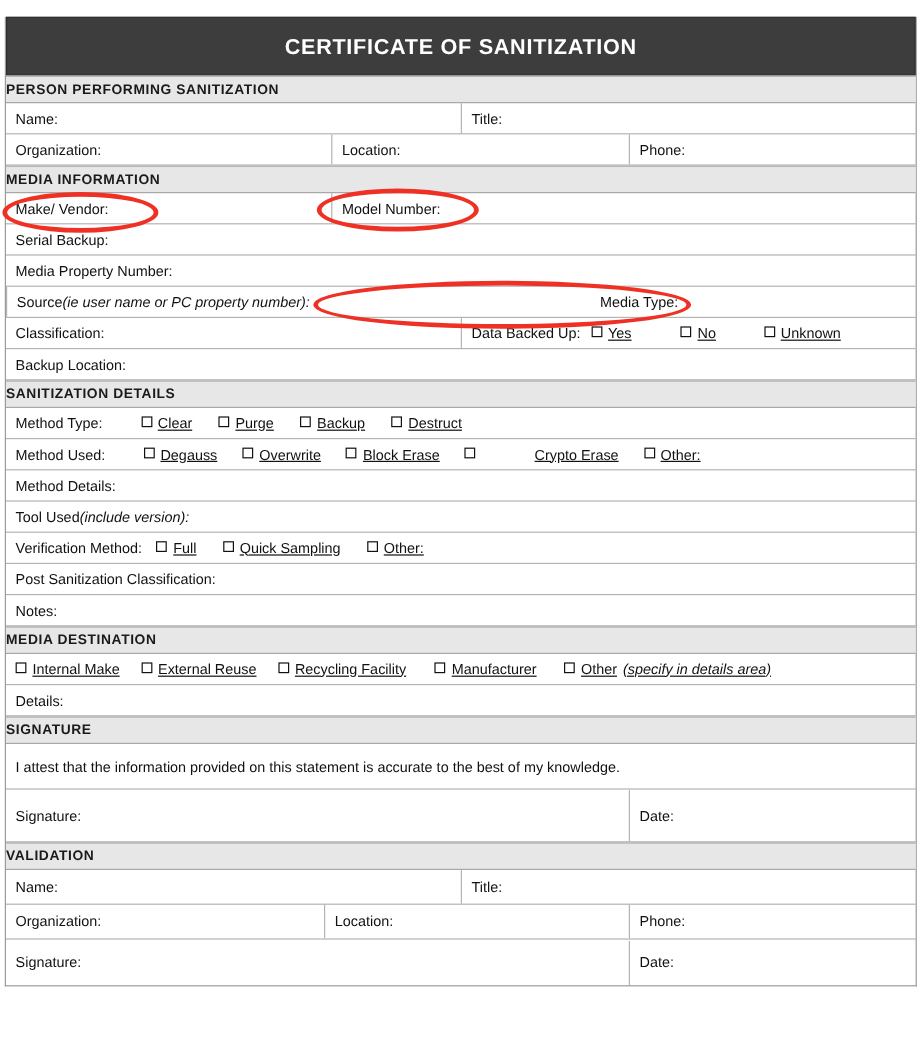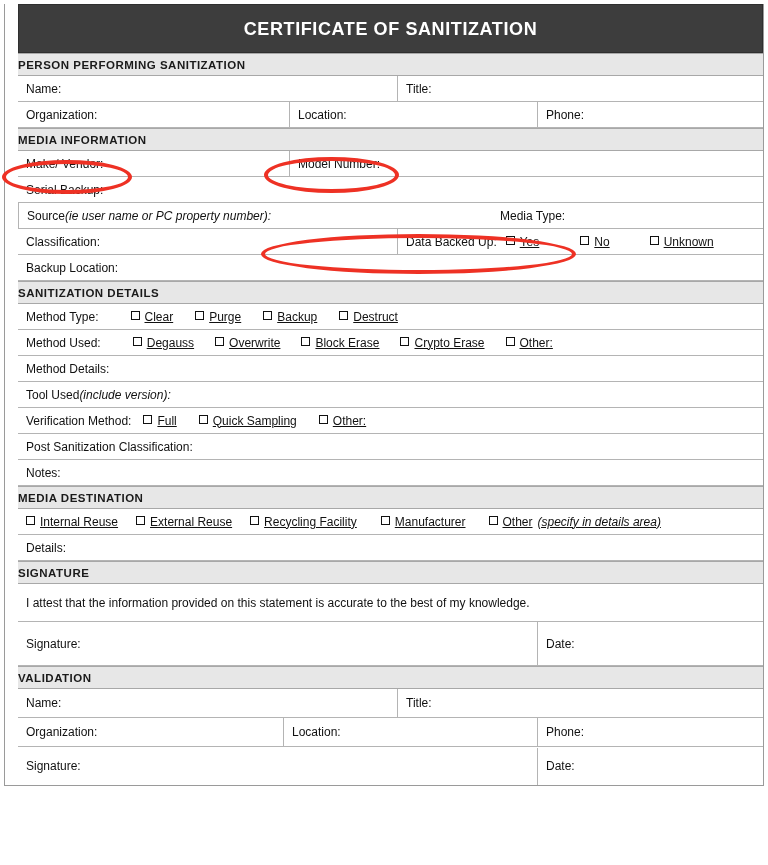--- a/index.html
+++ b/index.html
@@ -14,27 +14,26 @@
   #page {
     position: relative;
     width: 768px;
     height: 865px;
     background: #ffffff;
     overflow: hidden;
   }
   .form {
     position: absolute;
     left: 4px;
-    top: 4px;
+    top: 14px;
     width: 760px;
     border: 1px solid #9a9a9a;
     border-top: none;
     box-sizing: border-box;
     background: #fff;
-    padding-left: 13px;
   }
 
   
   .title-bar {
     background: #3d3d3d;
     color: #ffffff;
     text-align: center;
     font-size: 18px;
     font-weight: bold;
     letter-spacing: 0.6px;
@@ -156,20 +155,25 @@
       <div class="cell divider">
         <span class="label">Model Number:</span>
       </div>
     </div>
     <div class="row">
       <div class="cell">
         <span class="label">Serial Backup:</span>
       </div>
     </div>
     <div class="row">
+      <div class="cell">
+        <span class="label">Media Property Number:</span>
+      </div>
+    </div>
+    <div class="row">
       <div class="cell divider">
         <span class="label">Source </span>
         <span class="label ital">(ie user name or PC property number):</span>
       </div>
       <div class="cell" style="flex:0 0 271px;">
         <span class="label">Media Type:</span>
       </div>
     </div>
     <div class="row">
       <div class="cell" style="flex:0 0 379px;">
@@ -227,21 +231,21 @@
           <span>Degauss</span>
         </span>
         <span class="opt" style="margin-right:21px;">
           <span class="cbx"></span>
           <span>Overwrite</span>
         </span>
         <span class="opt" style="margin-right:21px;">
           <span class="cbx"></span>
           <span>Block Erase</span>
         </span>
-        <span class="opt" style="margin-right:21px;">
+        <span class="opt" style="margin-right:21px;gap:44px;">
           <span class="cbx"></span>
           <span>Crypto Erase</span>
         </span>
         <span class="opt">
           <span class="cbx"></span>
           <span>Other:</span>
         </span>
       </div>
     </div>
     <div class="row">
@@ -281,21 +285,21 @@
       <div class="cell">
         <span class="label">Notes:</span>
       </div>
     </div>
 
     <div class="section-bar">MEDIA DESTINATION</div>
     <div class="row">
       <div class="cell">
         <span class="opt" style="margin-right:18px;">
           <span class="cbx"></span>
-          <span>Internal Reuse</span>
+          <span>Internal Make</span>
         </span>
         <span class="opt" style="margin-right:18px;">
           <span class="cbx"></span>
           <span>External Reuse</span>
         </span>
         <span class="opt" style="margin-right:24px;">
           <span class="cbx"></span>
           <span>Recycling Facility</span>
         </span>
         <span class="opt" style="margin-right:23px;">

